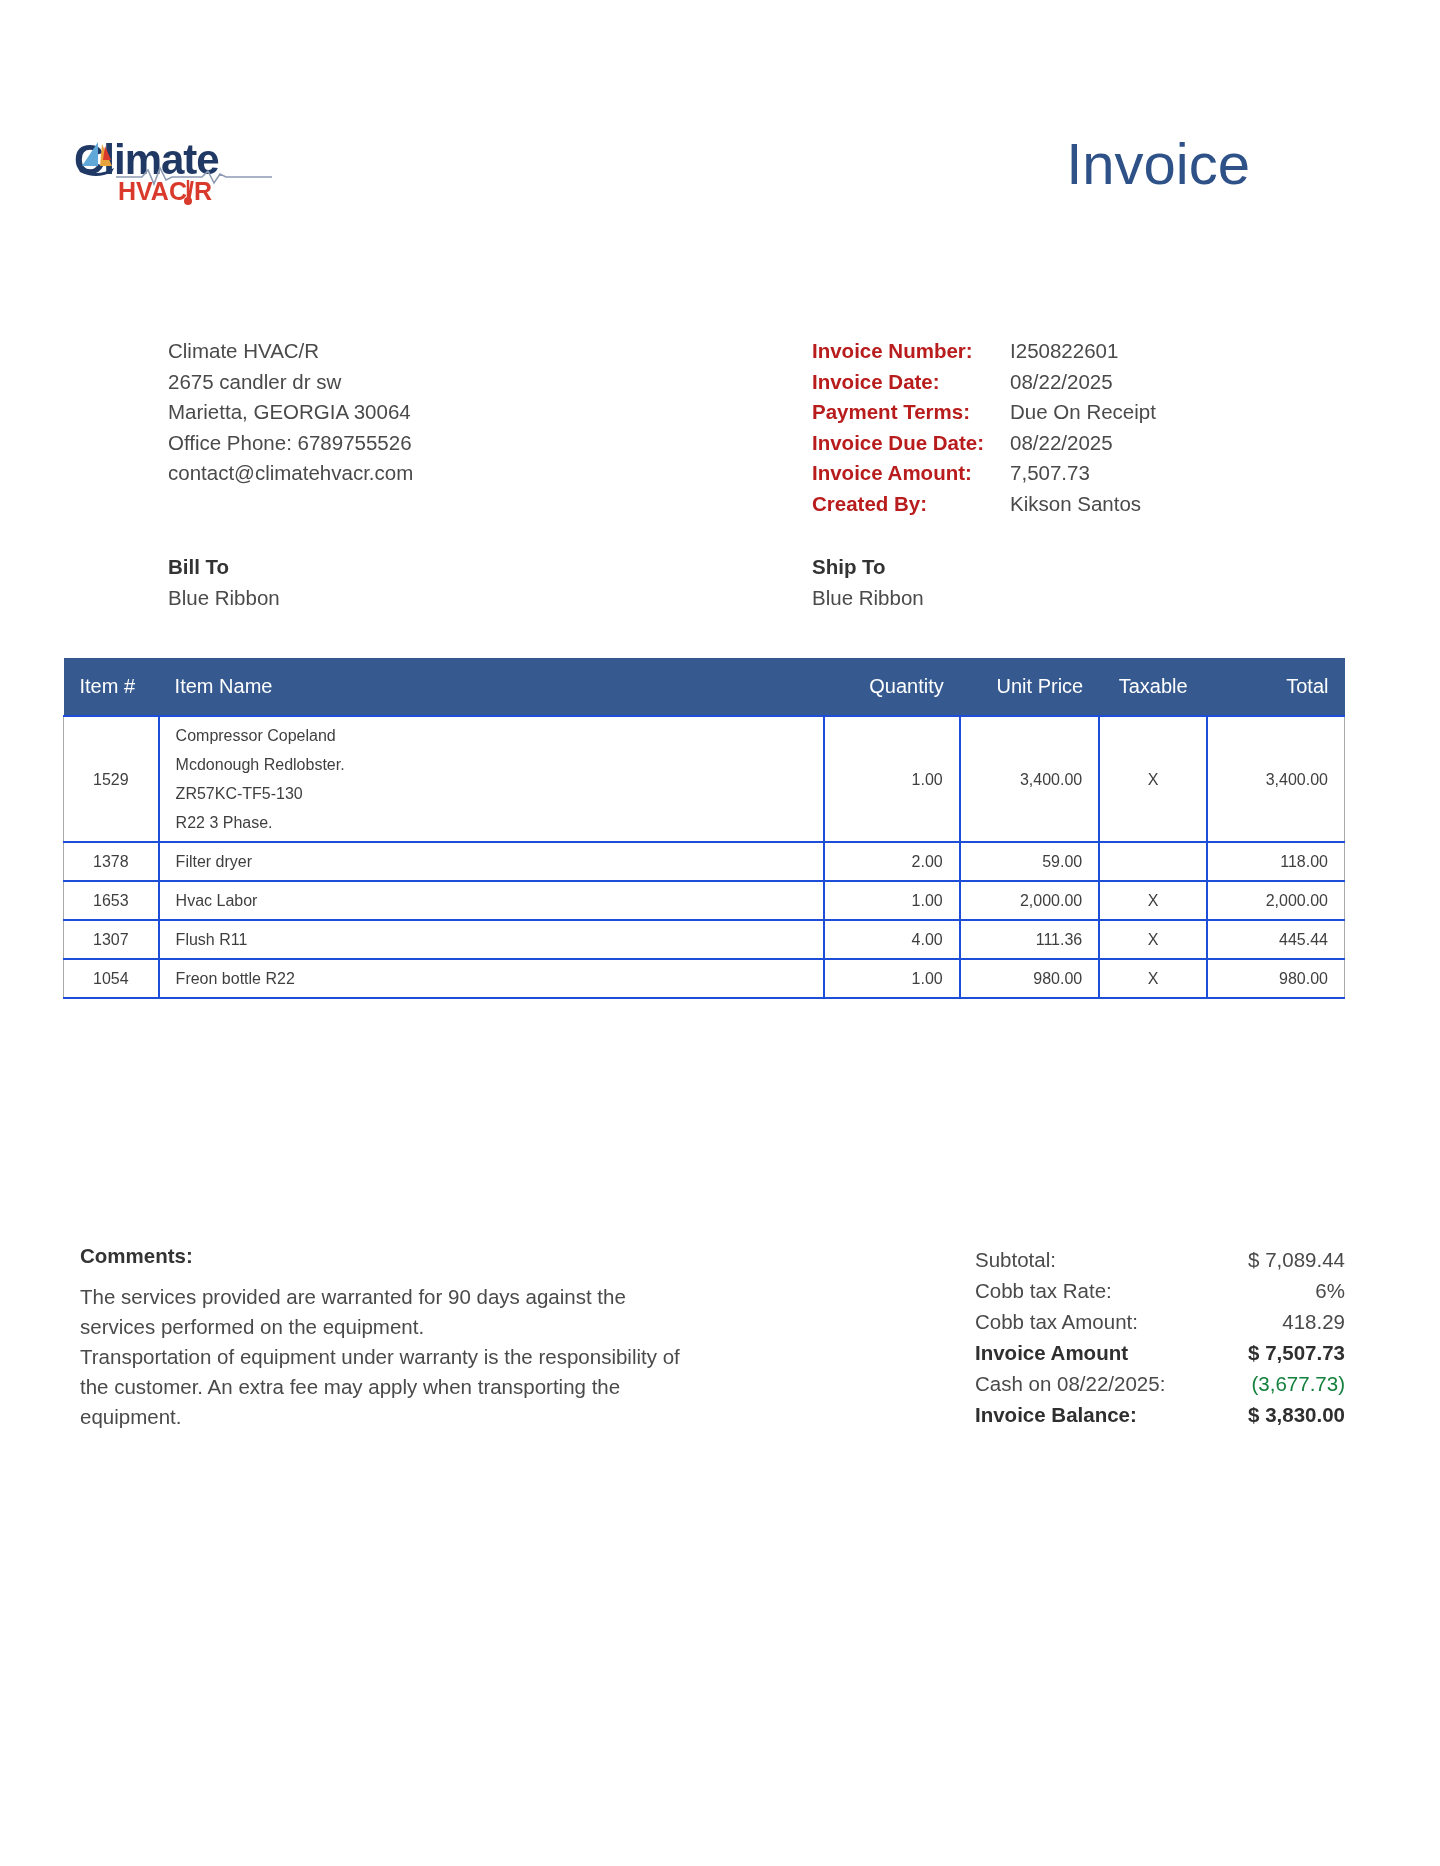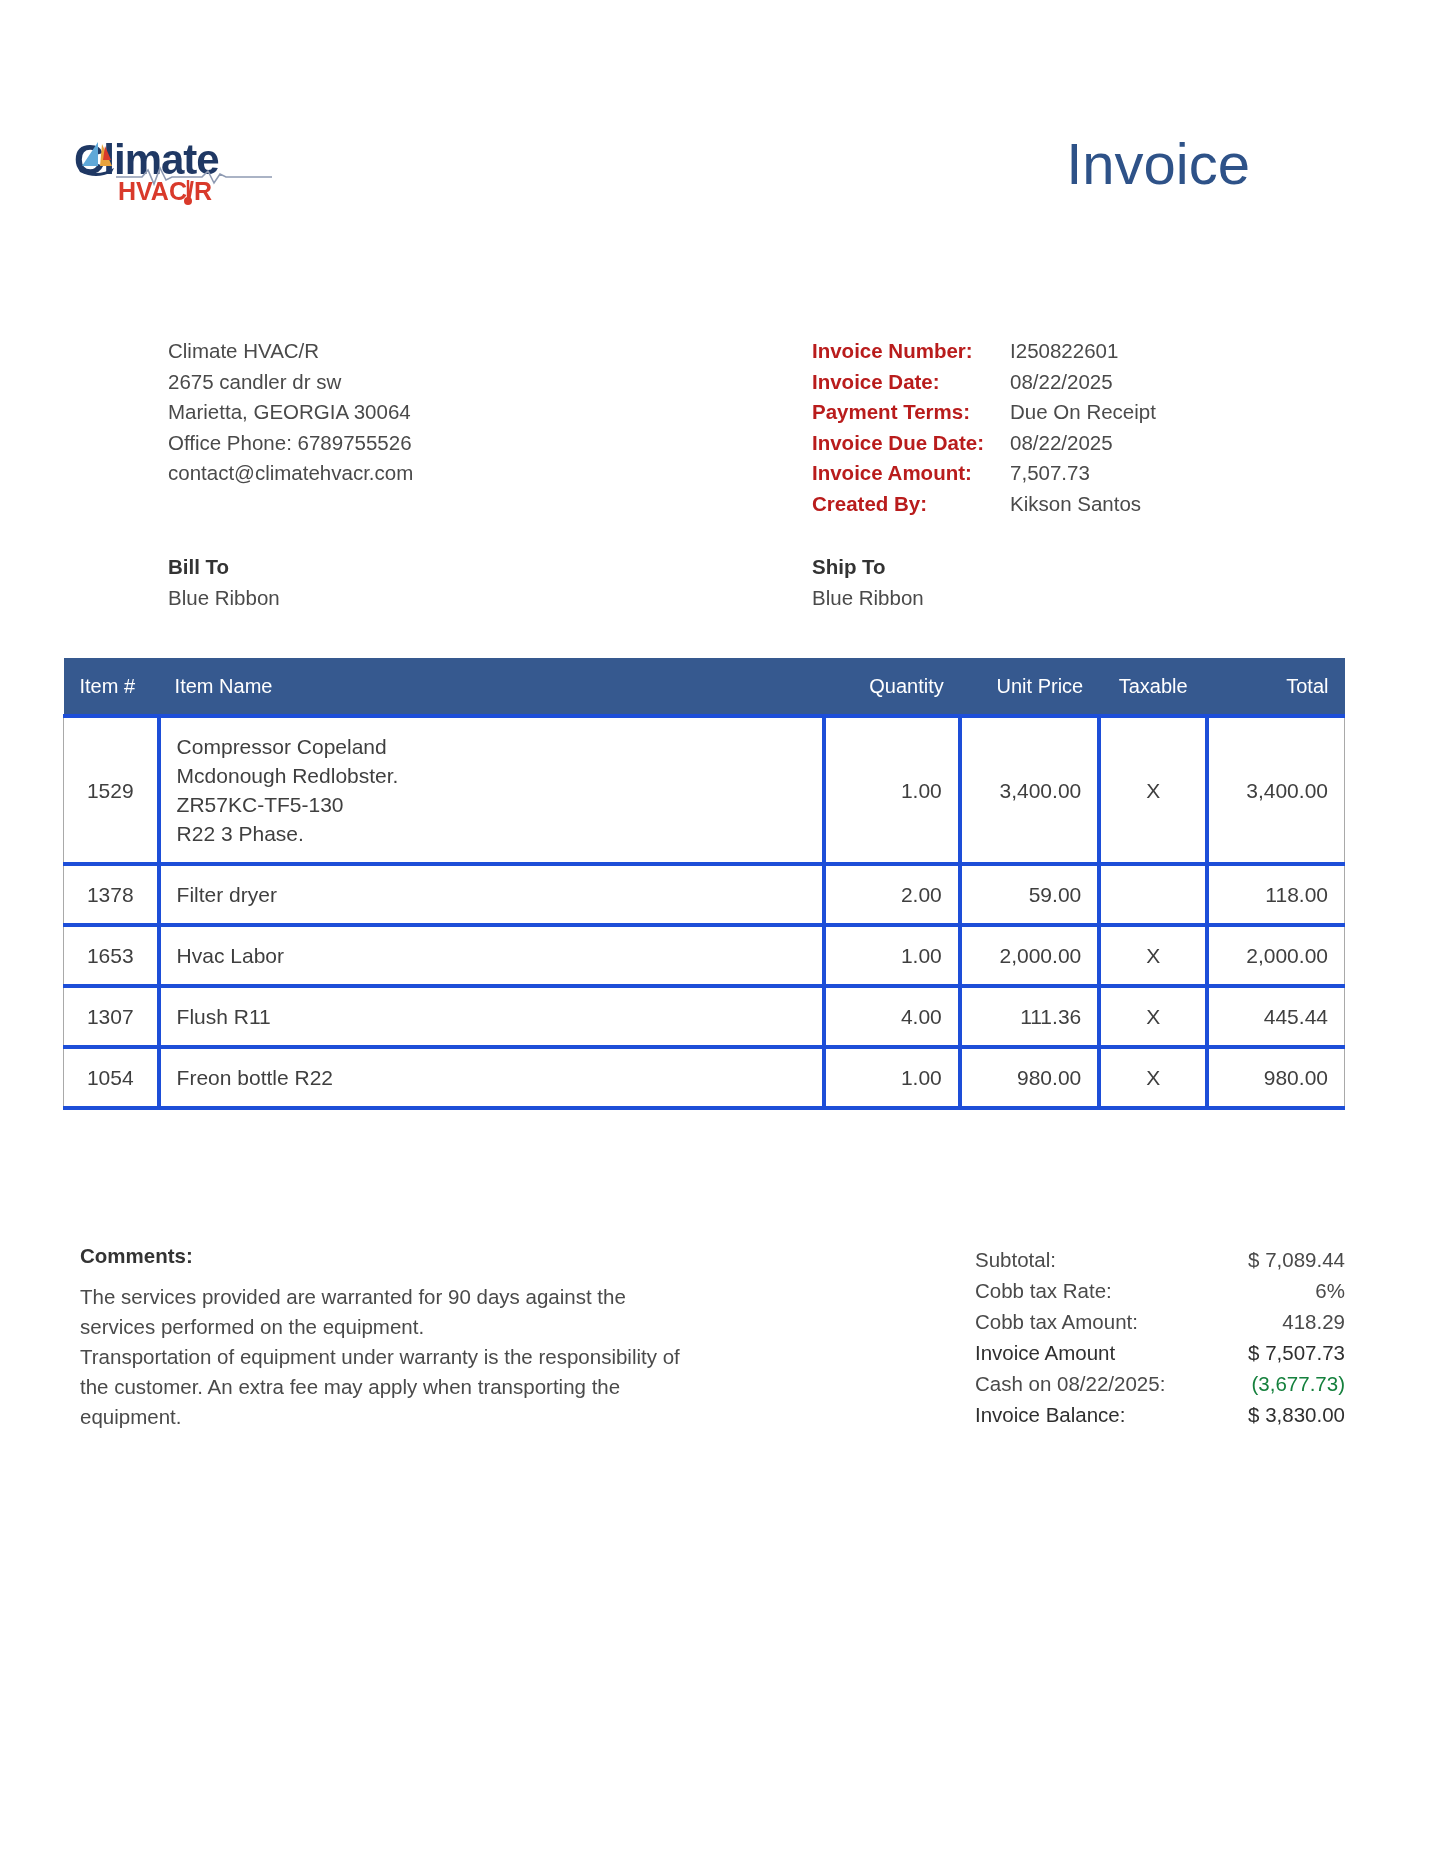--- a/index.html
+++ b/index.html
@@ -122,24 +122,24 @@
     padding: 0 16px;
     border: none;
     vertical-align: middle;
     margin-left: 32px;
   }
   .items thead th.l { text-align: left; }
   .items thead th.r { text-align: right; }
   .items thead th.c { text-align: center; }
 
   .items tbody td {
-    border: 4px solid #1d4ed8;
-    font-size: 21px;
+    border: 2px solid #1d4ed8;
+    font-size: 16px;
     color: #3f3f3f;
-    padding: 14px 16px;
+    padding: 4px 16px;
     vertical-align: middle;
     line-height: 29px;
   }
   .items tbody td.l { text-align: left; }
   .items tbody td.r { text-align: right; }
   .items tbody td.c { text-align: center; }
   .items tbody tr td:first-child { border-left: 1px solid #a9a9a9; }
   .items tbody tr td:last-child  { border-right: 1px solid #a9a9a9; }
 
   .col-item  { width: 90px; }
@@ -183,21 +183,21 @@
   }
   .totals td {
     font-size: 20.5px;
     line-height: 31px;
     padding: 0;
     color: #4a4a4a;
     white-space: nowrap;
   }
   .totals td.tk { text-align: left; }
   .totals td.tv { text-align: right; }
-  .totals tr.bold td { font-weight: 400; color: #2f2f2f; }
+  .totals tr.bold td { font-weight: 700; color: #2f2f2f; }
   .totals tr.neg td.tv { color: #15803d; }
 </style>
 </head>
 <body>
 
 <div class="page">
 
   <div class="header">
 
     <div class="logo-wrap">

